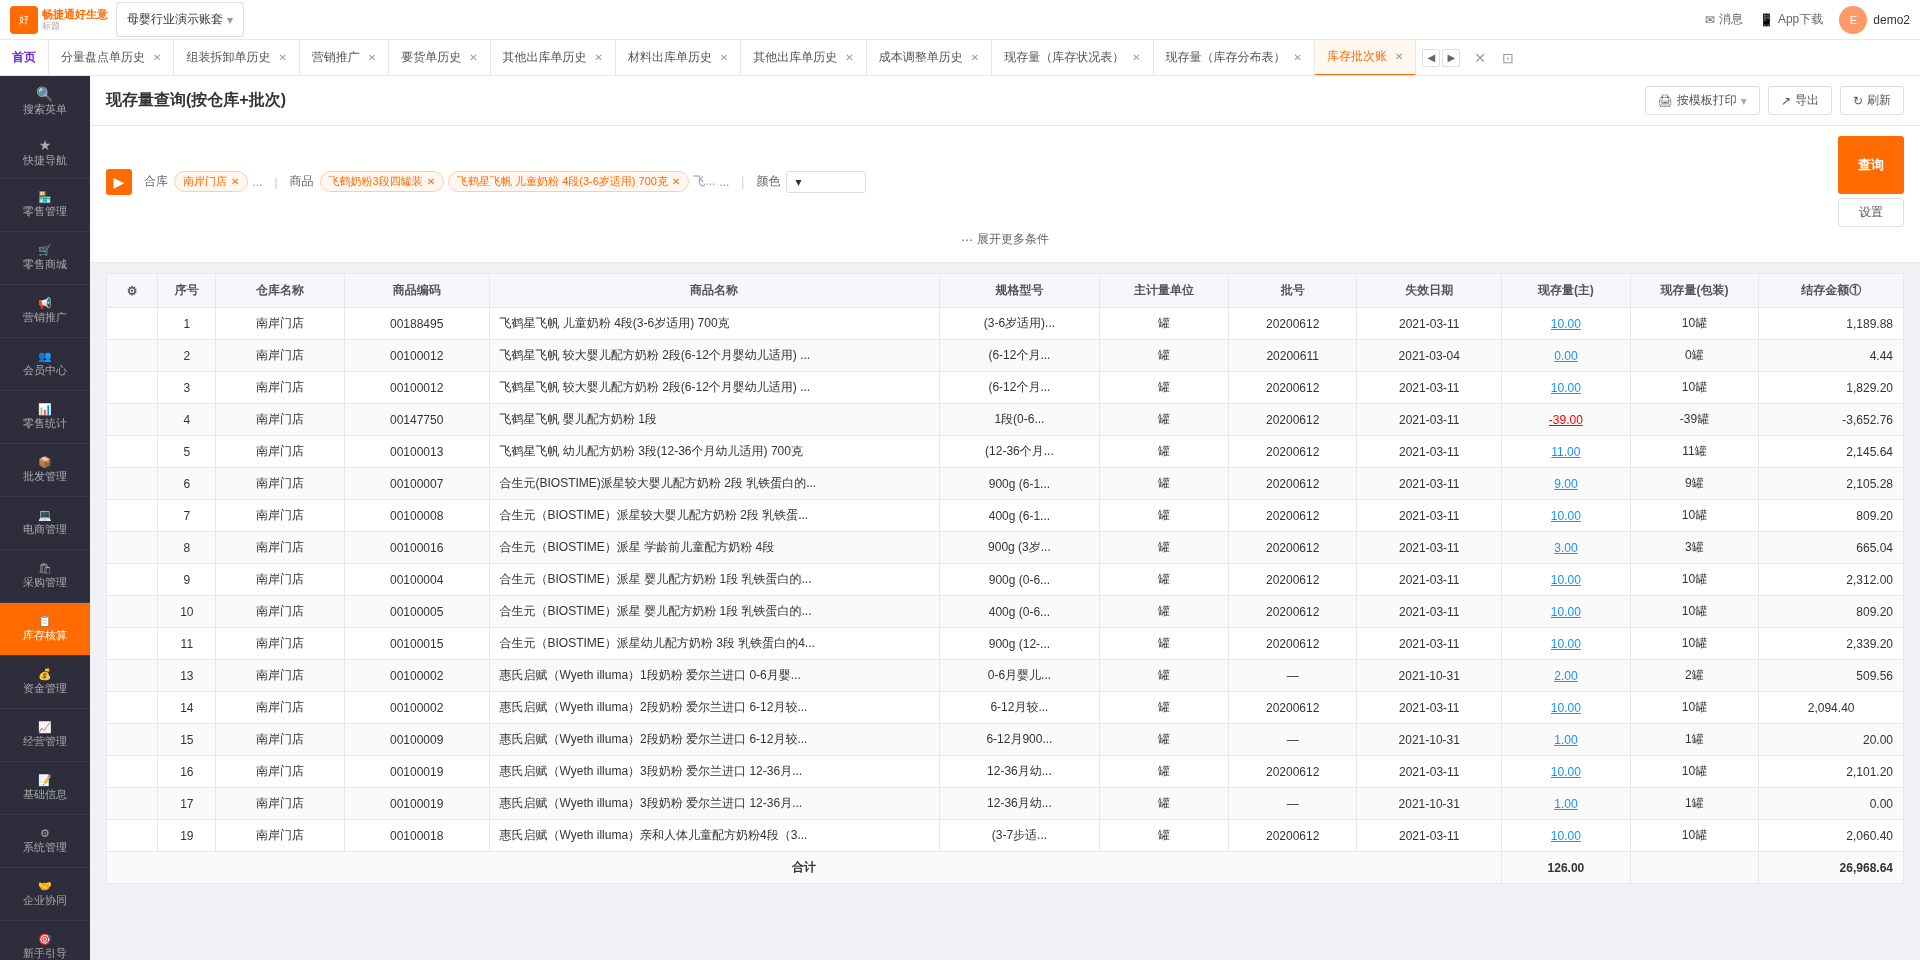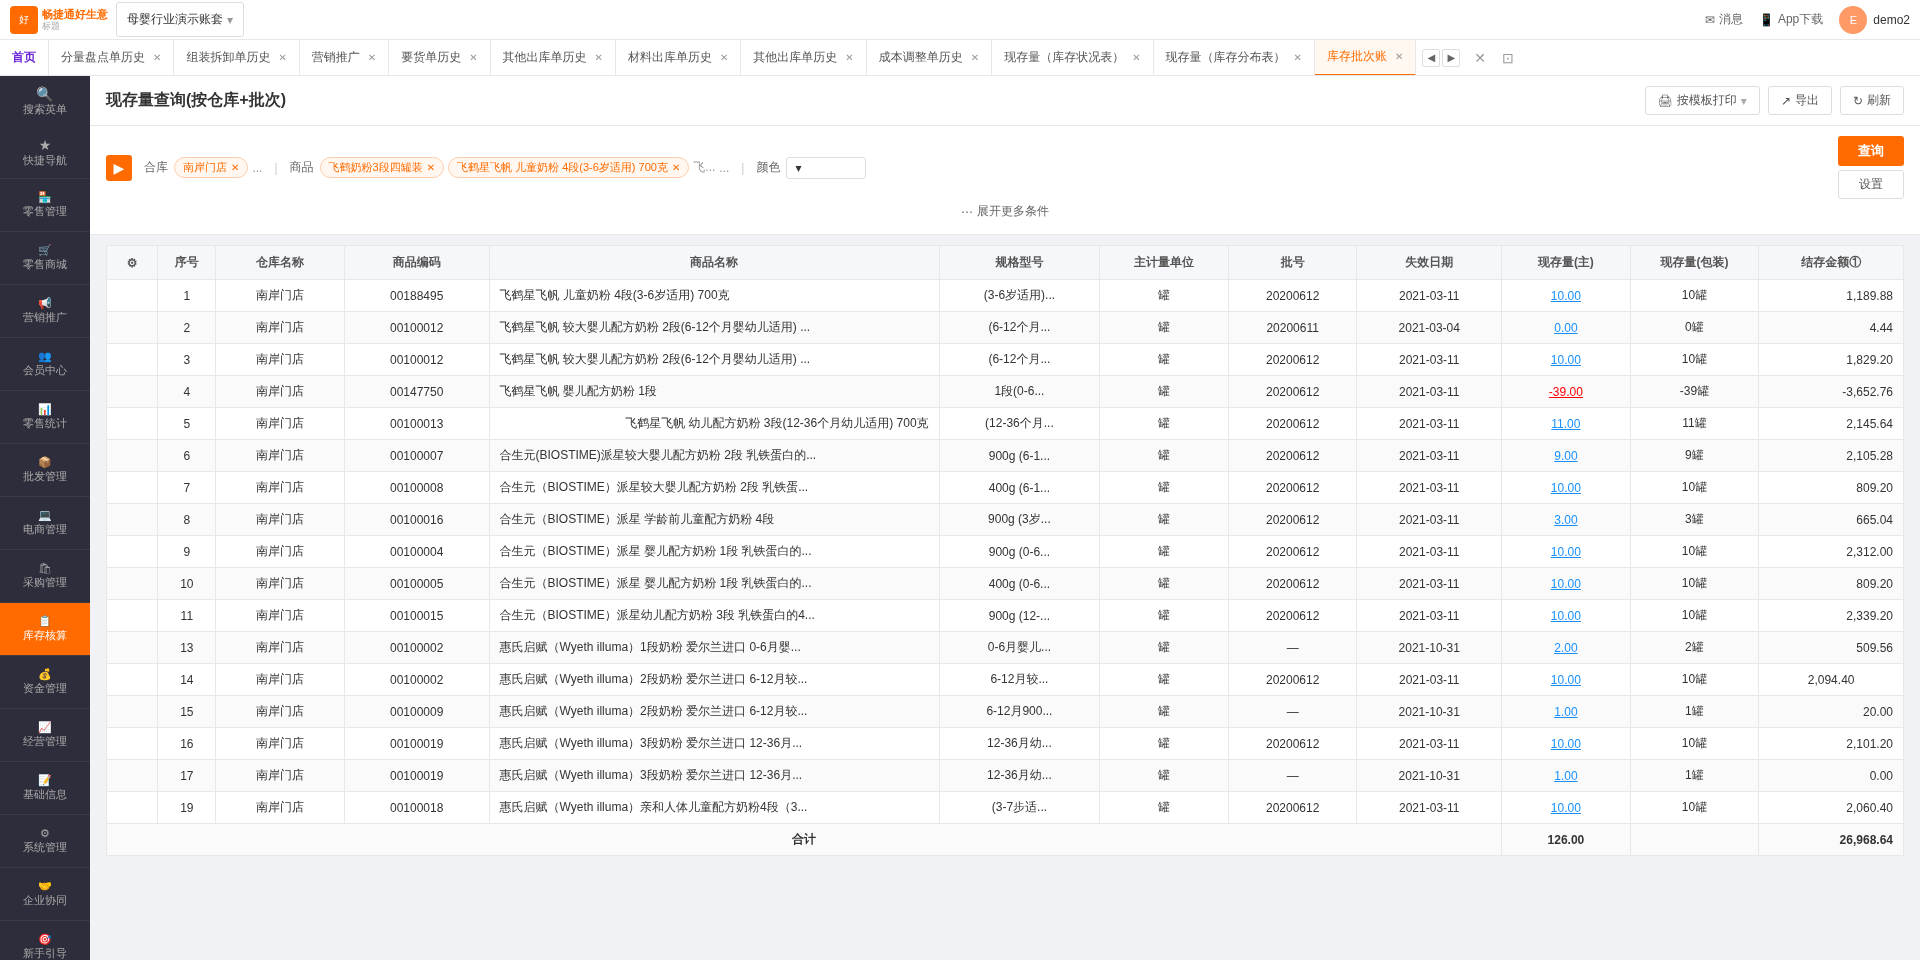--- a/index.html
+++ b/index.html
@@ -51,21 +51,21 @@
     .filter-row { display: flex; align-items: center; gap: 12px; flex-wrap: wrap; }
     .filter-expand-btn { width: 26px; height: 26px; background: #ff6b00; color: #fff; border: none; border-radius: 3px; cursor: pointer; display: flex; align-items: center; justify-content: center; font-size: 14px; flex-shrink: 0; }
     .filter-item { display: flex; align-items: center; gap: 6px; }
     .filter-label { color: #666; font-size: 12px; white-space: nowrap; }
     .filter-tags { display: flex; align-items: center; gap: 4px; flex-wrap: wrap; }
     .filter-tag { display: flex; align-items: center; gap: 4px; padding: 2px 8px; background: #fff7f0; border: 1px solid #ffccaa; border-radius: 12px; color: #ff6b00; font-size: 11px; cursor: pointer; }
     .filter-tag-x { color: #ff6b00; font-size: 10px; cursor: pointer; }
     .filter-more { color: #999; cursor: pointer; font-size: 12px; }
     .filter-divider { color: #ccc; }
     .filter-expand-more { display: flex; align-items: center; justify-content: center; gap: 4px; color: #666; cursor: pointer; font-size: 12px; padding: 4px 0; }
-    .btn-query { background: #ff6b00; color: #fff; border: none; padding: 6px 20px; border-radius: 3px; cursor: pointer; font-size: 13px; font-weight: bold; }
+    .btn-query { background: #ff6b00; color: #fff; border: none; padding: 20px 20px; border-radius: 3px; cursor: pointer; font-size: 13px; font-weight: bold; }
     .btn-settings { background: #fff; border: 1px solid #ddd; padding: 5px 14px; border-radius: 3px; cursor: pointer; font-size: 12px; color: #555; }
     .color-select { display: flex; align-items: center; gap: 4px; padding: 3px 8px; border: 1px solid #ddd; border-radius: 3px; background: #fff; cursor: pointer; font-size: 12px; min-width: 80px; }
 
     
     .table-container { flex: 1; overflow: auto; padding: 10px 16px 0; }
     .data-table { width: 100%; border-collapse: collapse; background: #fff; table-layout: fixed; }
     .data-table th { background: #f5f7fa; color: #555; font-weight: 600; padding: 8px 10px; border: 1px solid #e8e8e8; text-align: center; font-size: 12px; white-space: nowrap; }
     .data-table td { padding: 7px 10px; border: 1px solid #e8e8e8; text-align: center; font-size: 12px; color: #333; white-space: nowrap; overflow: hidden; text-overflow: ellipsis; }
     .data-table tr:nth-child(even) td { background: #fafafa; }
     .number-link { color: #1890ff; text-decoration: underline; cursor: pointer; }
@@ -401,21 +401,21 @@
       <td>2021-03-11</td>
       <td class="number-negative" style="text-align:center;"><span class="number-link number-negative">-39.00</span></td>
       <td class="number-negative">-39罐</td>
       <td class="number-negative" style="text-align:right;">-3,652.76</td>
     </tr>
             <tr>
       <td style="text-align:center;"></td>
       <td class="row-num">5</td>
       <td>南岸门店</td>
       <td>00100013</td>
-      <td style="text-align:right;">飞鹤星飞帆 幼儿配方奶粉 3段(12-36个月幼儿适用) 700克</td>
+      <td style="text-align:left;">飞鹤星飞帆 幼儿配方奶粉 3段(12-36个月幼儿适用) 700克</td>
       <td>(12-36个月...</td>
       <td>罐</td>
       <td>20200612</td>
       <td>2021-03-11</td>
       <td class="" style="text-align:center;"><span class="number-link ">11.00</span></td>
       <td class="">11罐</td>
       <td class="" style="text-align:right;">2,145.64</td>
     </tr>
             <tr>
       <td style="text-align:center;"></td>

